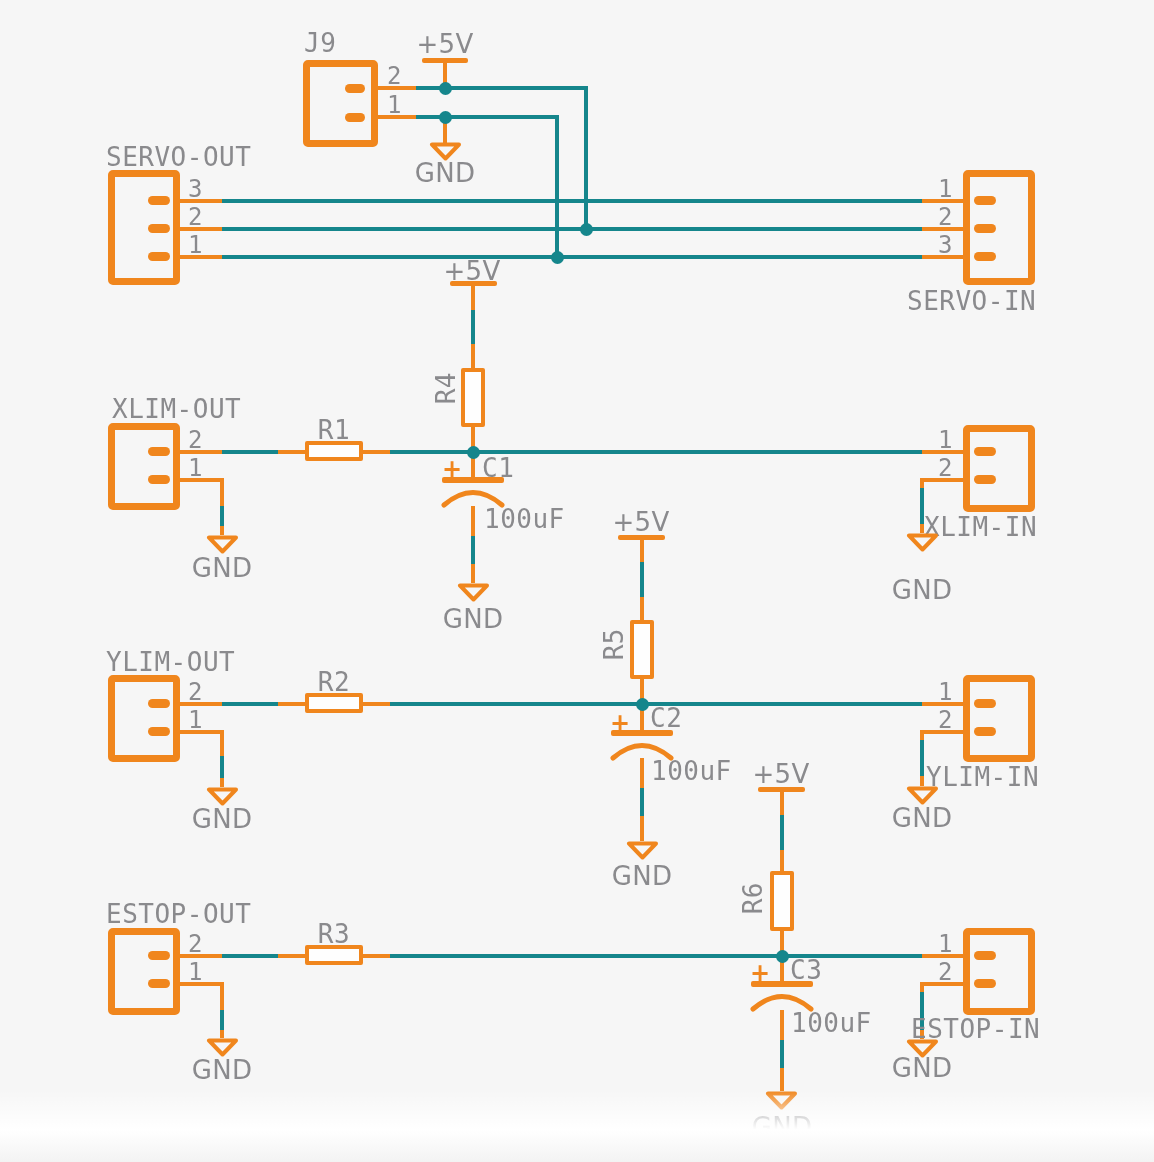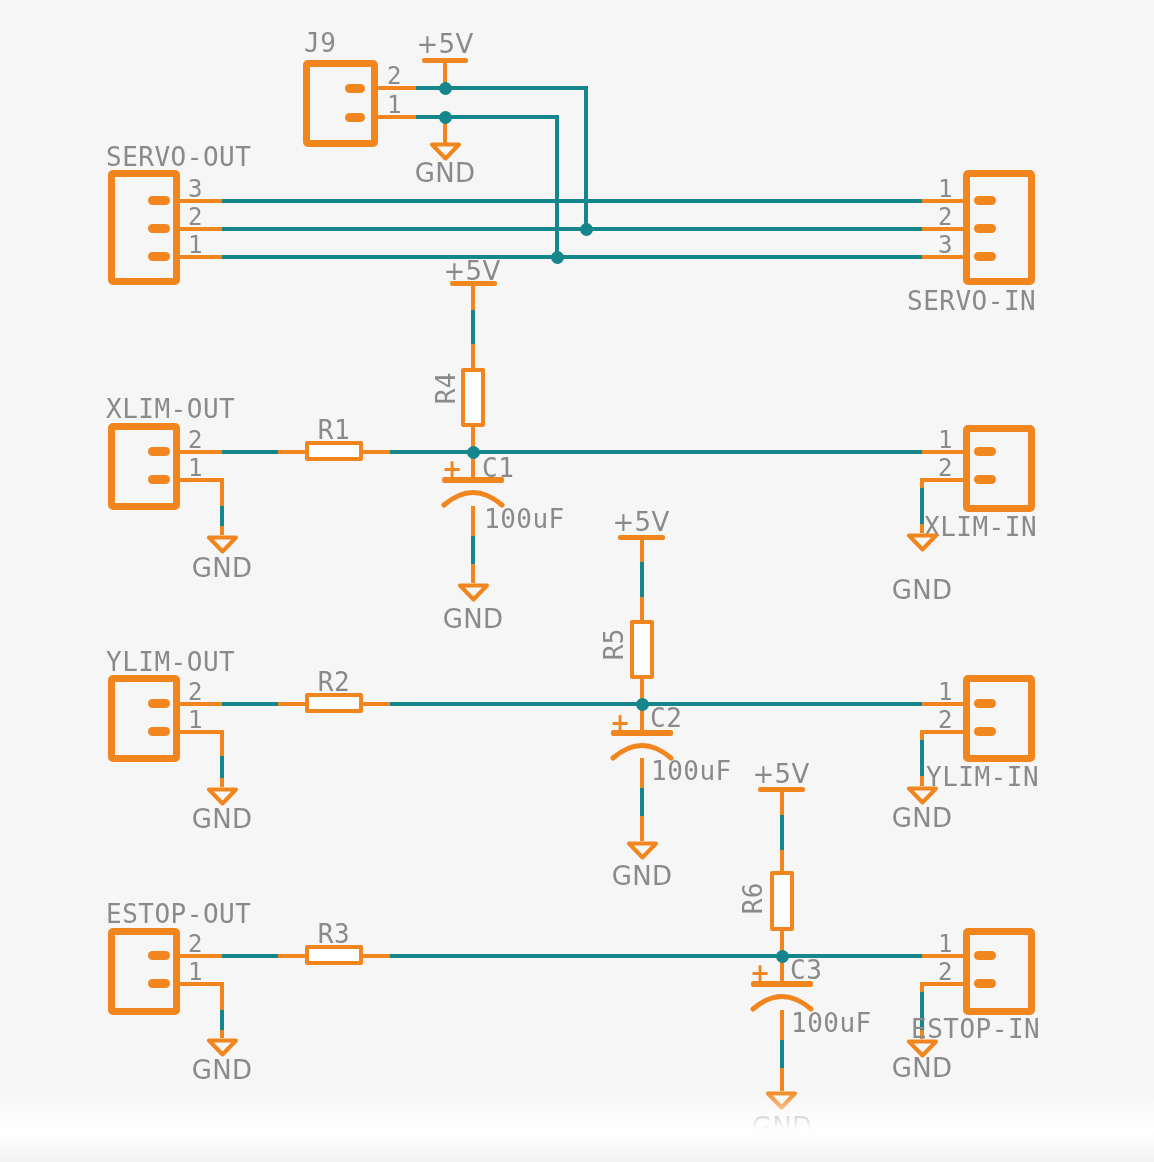--- a/index.html
+++ b/index.html
@@ -147,21 +147,21 @@
 
 <div class="a box" style="left:963px;top:170px;width:72px;height:115px"></div>
 <div class="a stub" style="left:974px;top:196px"></div>
 <div class="a stub" style="left:974px;top:224px"></div>
 <div class="a stub" style="left:974px;top:252px"></div>
 <div class="a t pn" style="left:938px;top:177px">1</div>
 <div class="a t pn" style="left:938px;top:205px">2</div>
 <div class="a t pn" style="left:938px;top:233px">3</div>
 <div class="a t" style="left:907px;top:288px">SERVO-IN</div>
 
-<div class="a t" style="left:106px;top:396px">XLIM-OUT</div>
+<div class="a t" style="left:112px;top:396px">XLIM-OUT</div>
 <div class="a box" style="left:108px;top:423px;width:72px;height:87px"></div>
 <div class="a stub" style="left:148px;top:447px"></div>
 <div class="a stub" style="left:148px;top:475px"></div>
 <div class="a t pn" style="left:188px;top:428px">2</div>
 <div class="a t pn" style="left:188px;top:456px">1</div>
 
 <div class="a box" style="left:963px;top:425px;width:72px;height:87px"></div>
 <div class="a stub" style="left:974px;top:447px"></div>
 <div class="a stub" style="left:974px;top:475px"></div>
 <div class="a t pn" style="left:938px;top:428px">1</div>

